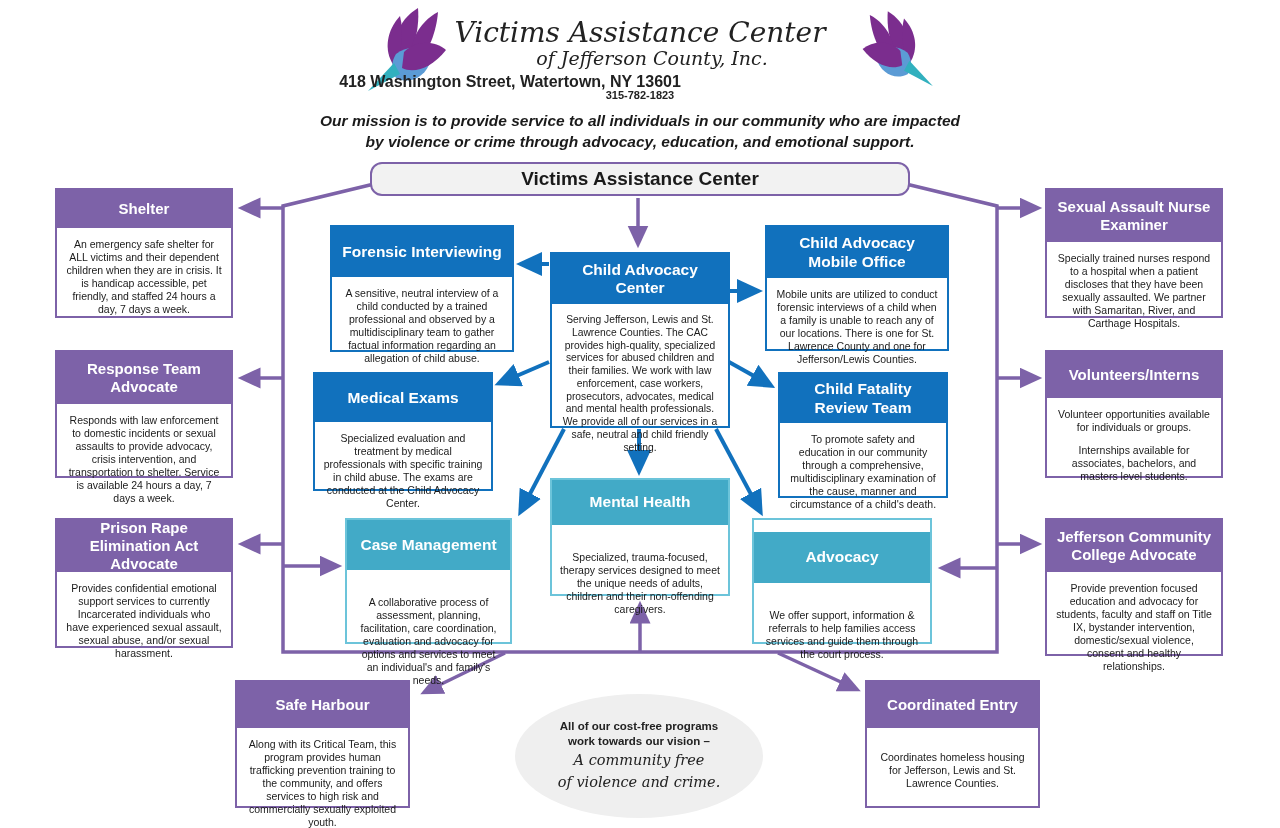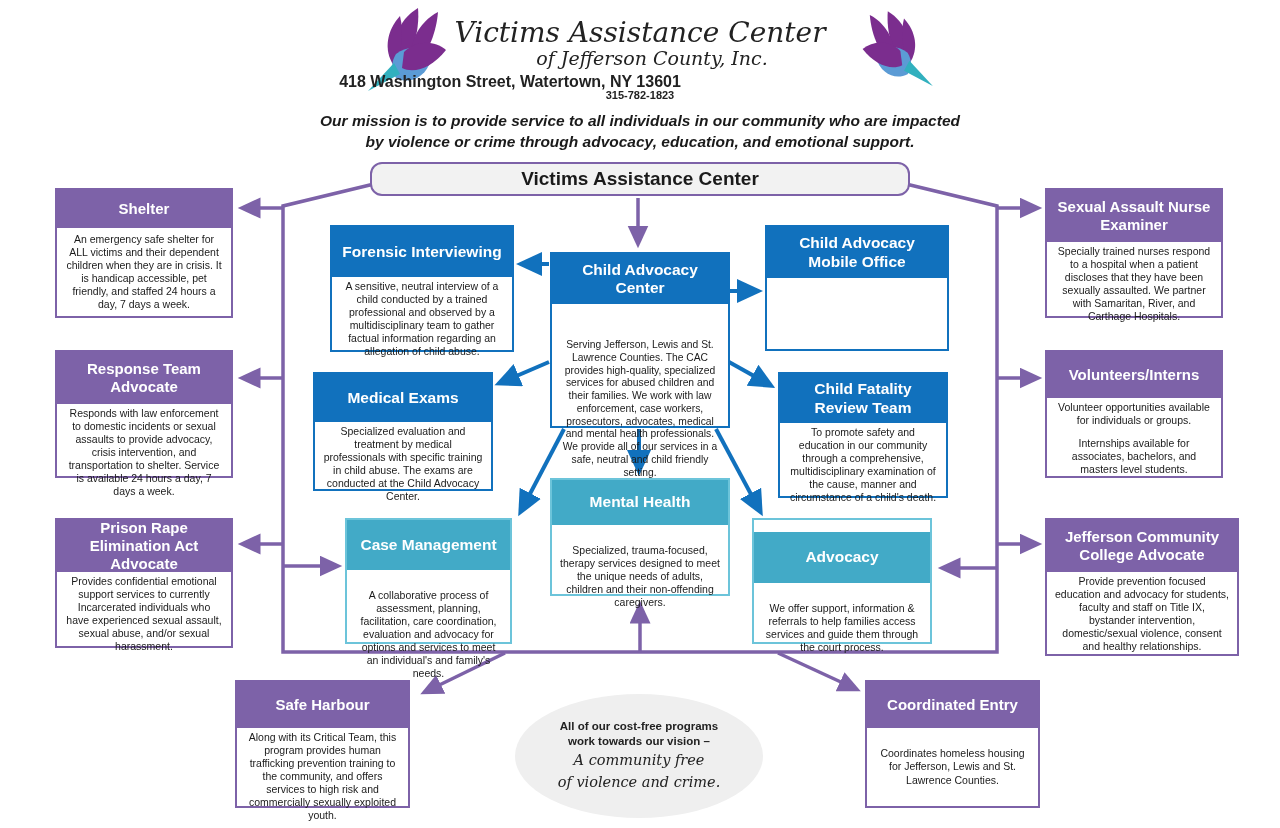--- a/index.html
+++ b/index.html
@@ -17,21 +17,21 @@
   .mission{position:absolute;left:0;width:1280px;text-align:center;
            font-size:15.5px;font-weight:bold;font-style:italic;color:#1a1a1a;}
   .logo{position:absolute;}
   
   .box{position:absolute;background:#fff;display:flex;flex-direction:column;box-sizing:border-box;}
   .box .hd{color:#fff;font-weight:bold;font-size:15px;line-height:1.18;
            display:flex;align-items:center;justify-content:center;text-align:center;
            padding:2px 6px;box-sizing:border-box;flex:0 0 auto;}
   .box .bd{flex:1;display:flex;flex-direction:column;align-items:center;justify-content:center;
            text-align:center;font-size:10.5px;line-height:1.24;padding:3px 8px;color:#1a1a1a;
-           box-sizing:border-box;}
+           box-sizing:border-box;margin-top:7px;}
   .purple{border:2px solid #7d62a8;}
   .purple .hd{background:#7d62a8;}
   .blue{border:2px solid #1171bd;}
   .blue .hd{background:#1171bd;font-size:15.5px;}
   .teal{border:2px solid #6cc4da;gap:16px;}
   .teal .hd{background:#42aac7;font-size:15.5px;}
   .root-title{position:absolute;left:370px;top:162px;width:540px;height:34px;
               background:#f2f2f2;border:2.5px solid #7d62a8;border-radius:12px;
               display:flex;align-items:center;justify-content:center;
               font-size:19px;font-weight:bold;color:#1a1a1a;box-sizing:border-box;}
@@ -102,32 +102,33 @@
     <line x1="729" y1="291" x2="757" y2="291" stroke="#1171bd" stroke-width="4" marker-end="url(#arB)"></line>
     <line x1="549" y1="362" x2="500" y2="383" stroke="#1171bd" stroke-width="4" marker-end="url(#arB)"></line>
     <line x1="729" y1="362" x2="770" y2="385" stroke="#1171bd" stroke-width="4" marker-end="url(#arB)"></line>
     <line x1="639" y1="429" x2="639" y2="470" stroke="#1171bd" stroke-width="4" marker-end="url(#arB)"></line>
     <line x1="564" y1="429" x2="521" y2="511" stroke="#1171bd" stroke-width="4" marker-end="url(#arB)"></line>
     <line x1="716" y1="429" x2="760" y2="511" stroke="#1171bd" stroke-width="4" marker-end="url(#arB)"></line>
   </svg>
 
   <div class="root-title">Victims Assistance Center</div>
 
-  <div class="box blue" style="left:550px;top:252px;width:180px;height:176px;gap:32px;">
+  <div class="box blue" style="left:550px;top:252px;width:180px;height:176px;">
     <div class="hd" style="height:50px;">Child Advocacy Center</div>
     <div class="bd" style="font-size:10.3px;">Serving Jefferson, Lewis and St. Lawrence Counties.  The CAC provides high-quality, specialized services for abused children and their families. We work with law enforcement, case workers, prosecutors, advocates, medical and mental health professionals. We provide all of our services in a safe, neutral and child friendly setting.</div>
   </div>
 
   <div class="box blue" style="left:330px;top:225px;width:184px;height:127px;">
     <div class="hd" style="height:50px;">Forensic Interviewing</div>
     <div class="bd">A sensitive, neutral interview of a child conducted by a trained professional and observed by a multidisciplinary team to gather factual information regarding an allegation of child abuse.</div>
   </div>
 
   <div class="box blue" style="left:765px;top:225px;width:184px;height:126px;">
     <div class="hd" style="height:51px;">Child Advocacy Mobile Office</div>
+    <div class="bd">Mobile units are utilized to conduct forensic interviews of a child when a family is unable to reach any of our locations. There is one for St. Lawrence County and one for Jefferson/Lewis Counties.</div>
   </div>
 
   <div class="box blue" style="left:313px;top:372px;width:180px;height:119px;">
     <div class="hd" style="height:48px;">Medical Exams</div>
     <div class="bd">Specialized evaluation and treatment by medical professionals with specific training in child abuse.  The exams are conducted at the Child Advocacy Center.</div>
   </div>
 
   <div class="box blue" style="left:778px;top:372px;width:170px;height:126px;">
     <div class="hd" style="height:49px;">Child Fatality Review Team</div>
     <div class="bd">To promote safety and education in our community through a comprehensive, multidisciplinary examination of the cause, manner and circumstance of a child's death.</div>
@@ -169,21 +170,21 @@
   </div>
 
   <div class="box purple" style="left:1045px;top:350px;width:178px;height:128px;">
     <div class="hd" style="height:46px;">Volunteers/Interns</div>
     <div class="bd">
       <div>Volunteer opportunities available for individuals or groups.</div>
       <div style="margin-top:10px;">Internships available for associates, bachelors, and masters level students.</div>
     </div>
   </div>
 
-  <div class="box purple" style="left:1045px;top:518px;width:194px;height:138px;">
+  <div class="box purple" style="left:1045px;top:518px;width:178px;height:138px;">
     <div class="hd" style="height:52px;">Jefferson Community College Advocate</div>
     <div class="bd">Provide prevention focused education and advocacy for students, faculty and staff on Title IX, bystander intervention, domestic/sexual violence, consent and healthy relationships.</div>
   </div>
 
   <div class="box purple" style="left:235px;top:680px;width:175px;height:128px;">
     <div class="hd" style="height:46px;">Safe Harbour</div>
     <div class="bd">Along with its Critical Team, this program provides human trafficking prevention training to the community, and offers services to high risk and commercially sexually exploited youth.</div>
   </div>
 
   <div class="box purple" style="left:865px;top:680px;width:175px;height:128px;">

